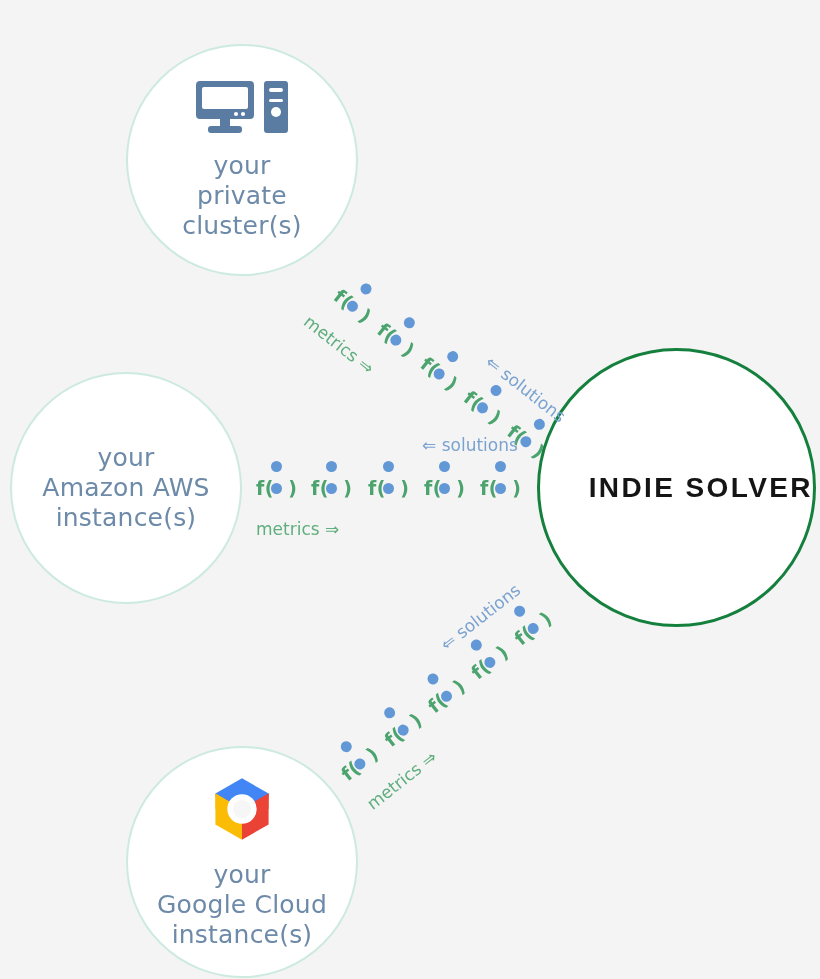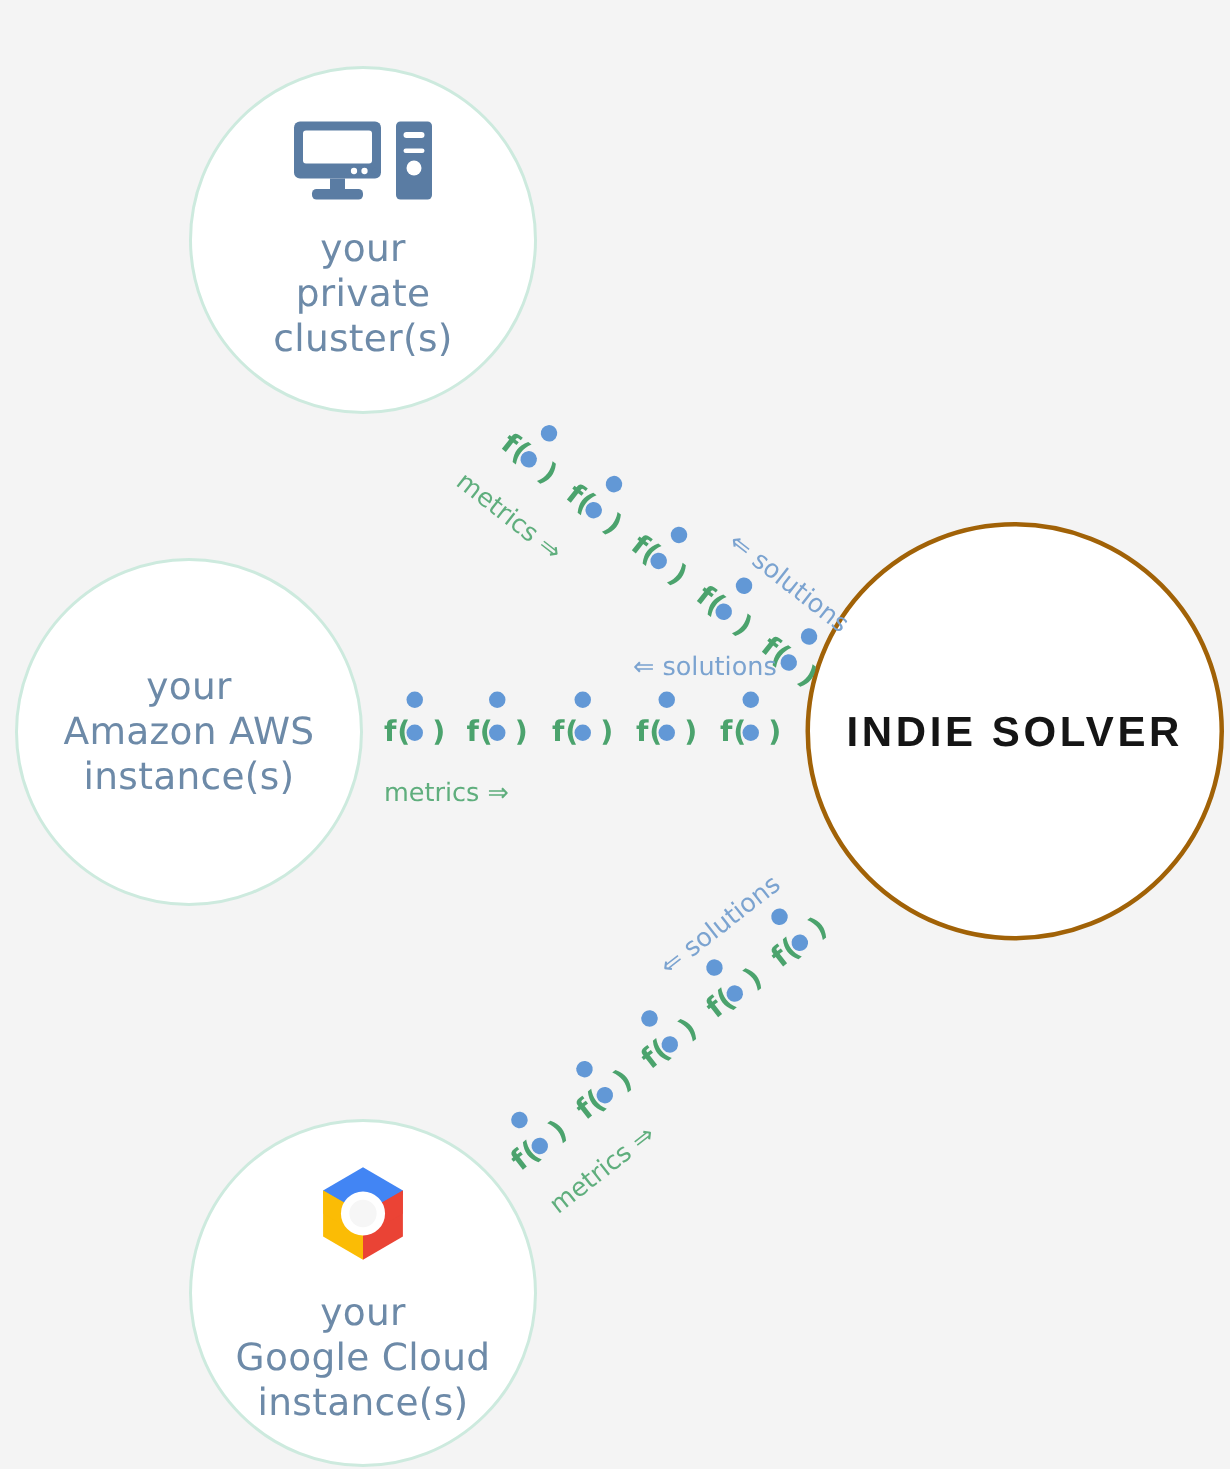--- a/index.html
+++ b/index.html
@@ -27,21 +27,21 @@
     position: absolute;
     border-radius: 50%;
     background: #ffffff;
     box-sizing: border-box;
     display: flex;
     flex-direction: column;
     align-items: center;
     justify-content: center;
   }
   .node-green { border: 2px solid #cdeade; }
-  .node-blue  { border: 3px solid #a16207; }
+  .node-blue  { border: 3px solid #15803d; align-items: flex-end; }
 
   .node-label {
     color: #6d8aa8;
     font-size: 25px;
     line-height: 30px;
     text-align: center;
     letter-spacing: 0.2px;
     white-space: pre-line;
     font-weight: 400;
   }

